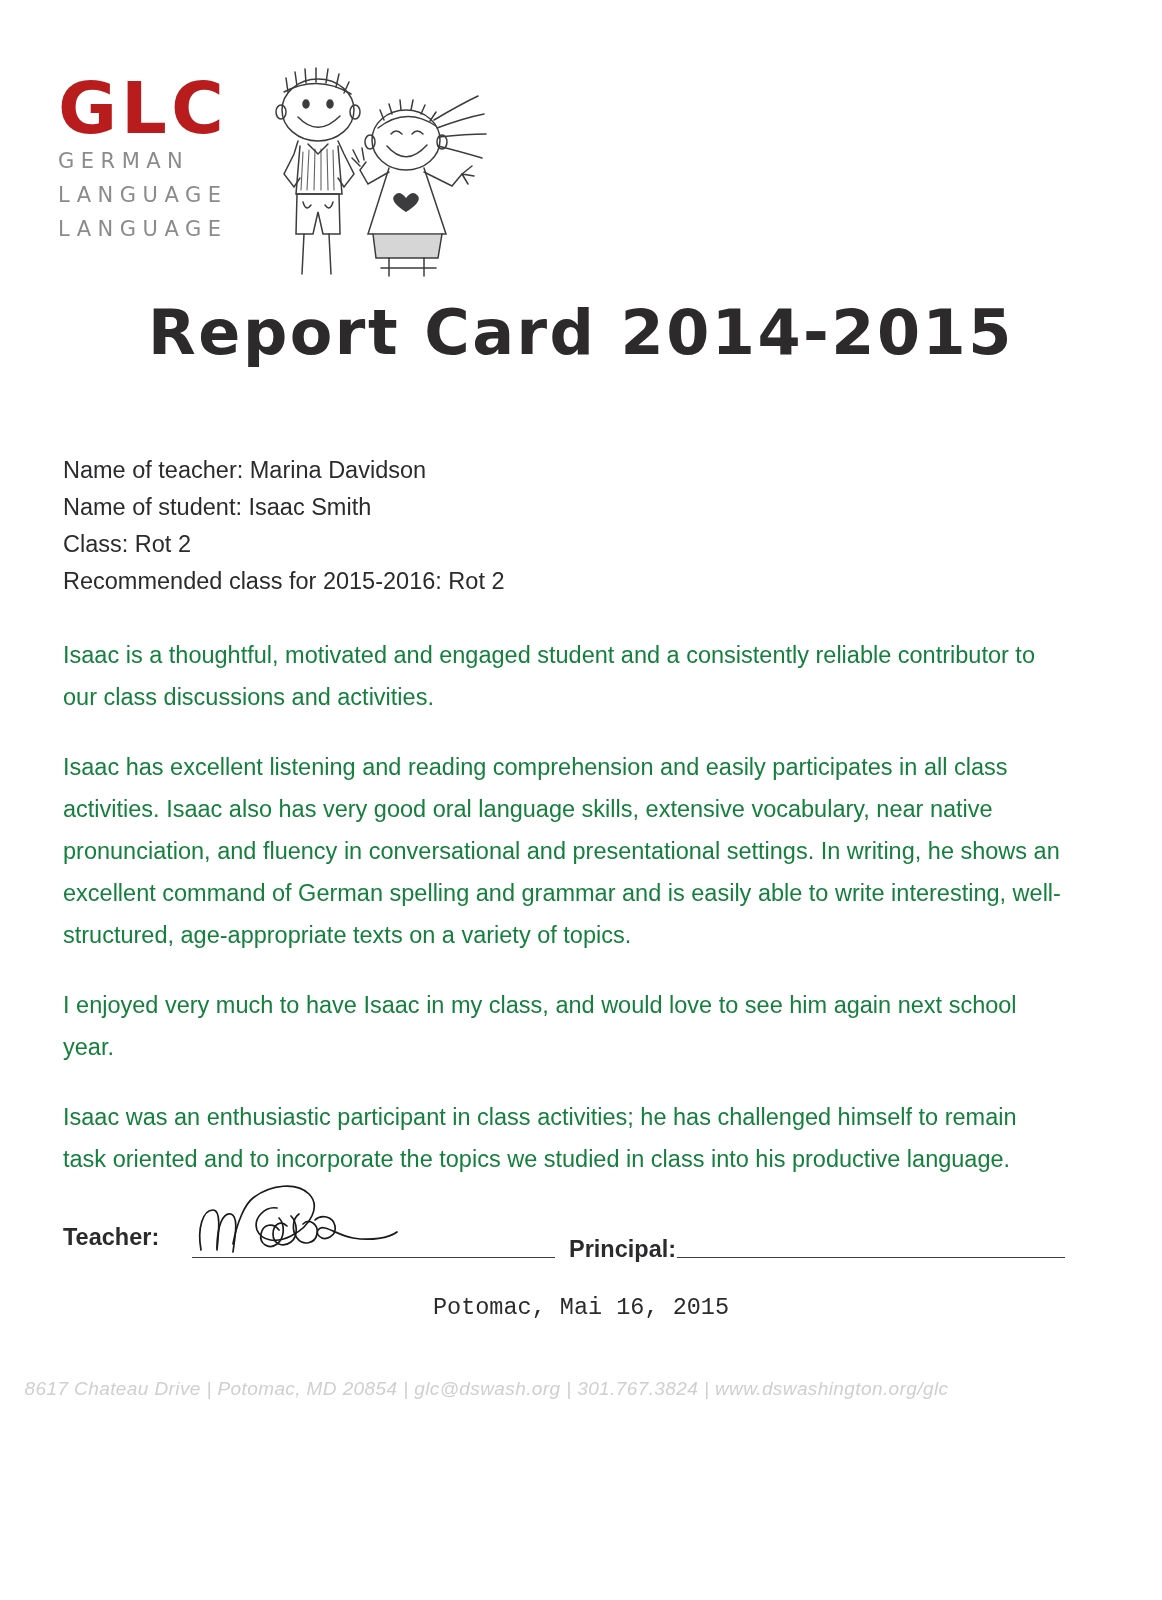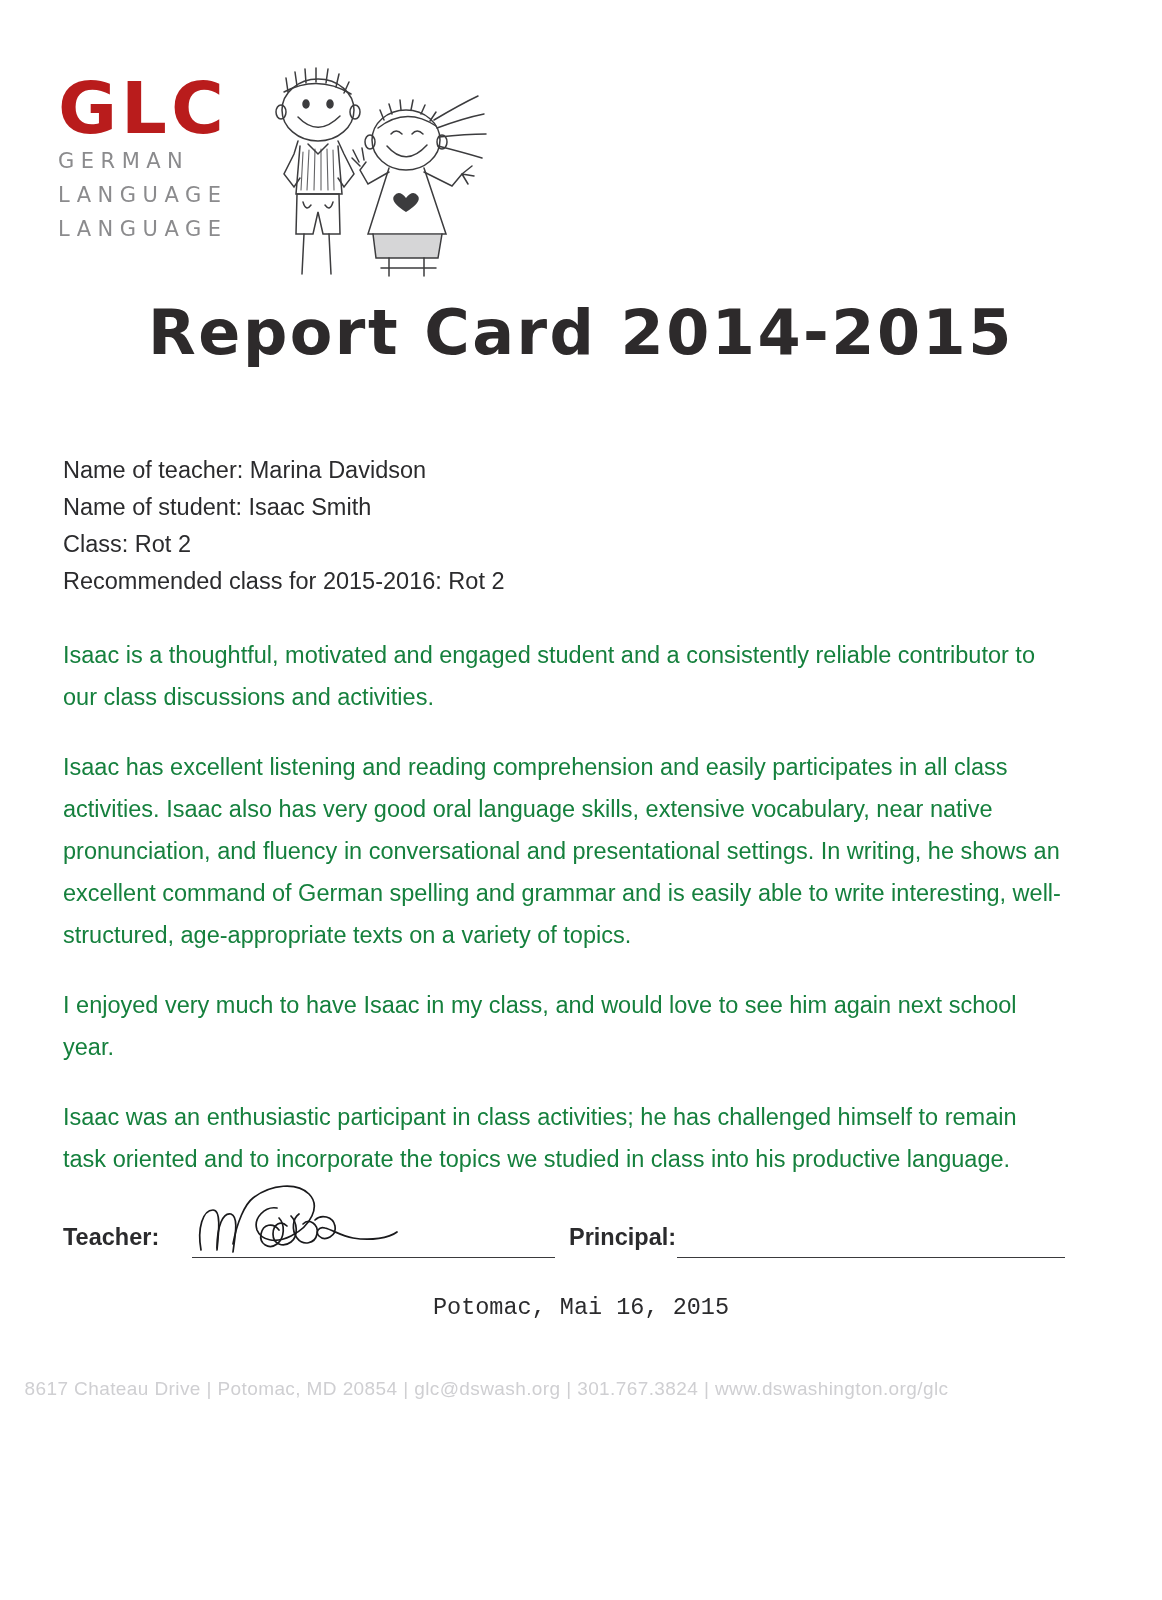--- a/index.html
+++ b/index.html
@@ -106,21 +106,21 @@
   }
   .sig-label {
     position: absolute;
     top: 8px;
     font-size: 23.5px;
     color: #2b2b2d;
     white-space: nowrap;
     font-weight: bold;
   }
   .sig-label.teacher { left: 0px; }
-  .sig-label.principal { left: 506px; }
+  .sig-label.principal { left: 506px; margin-top: 12px; }
   .sig-line {
     position: absolute;
     bottom: 4px;
     border-bottom: 1.5px solid #3a3a3c;
     height: 0;
   }
   .sig-line.teacher-line { left: 129px; width: 363px; }
   .sig-line.principal-line { left: 614px; width: 388px; }
   .signature-svg {
     position: absolute;
@@ -147,20 +147,21 @@
   .footer {
     position: absolute;
     left: 0;
     top: 1378px;
     width: 973px;
     text-align: center;
     font-size: 19px;
     letter-spacing: 0.4px;
     color: #cfcfd2;
     white-space: nowrap;
+    font-style: italic;
   }
 </style>
 </head>
 <body>
 
 <div class="page">
 
   <div class="logo-block">
     <div class="logo-wordmark">
       <div class="logo-glc">GLC</div>

